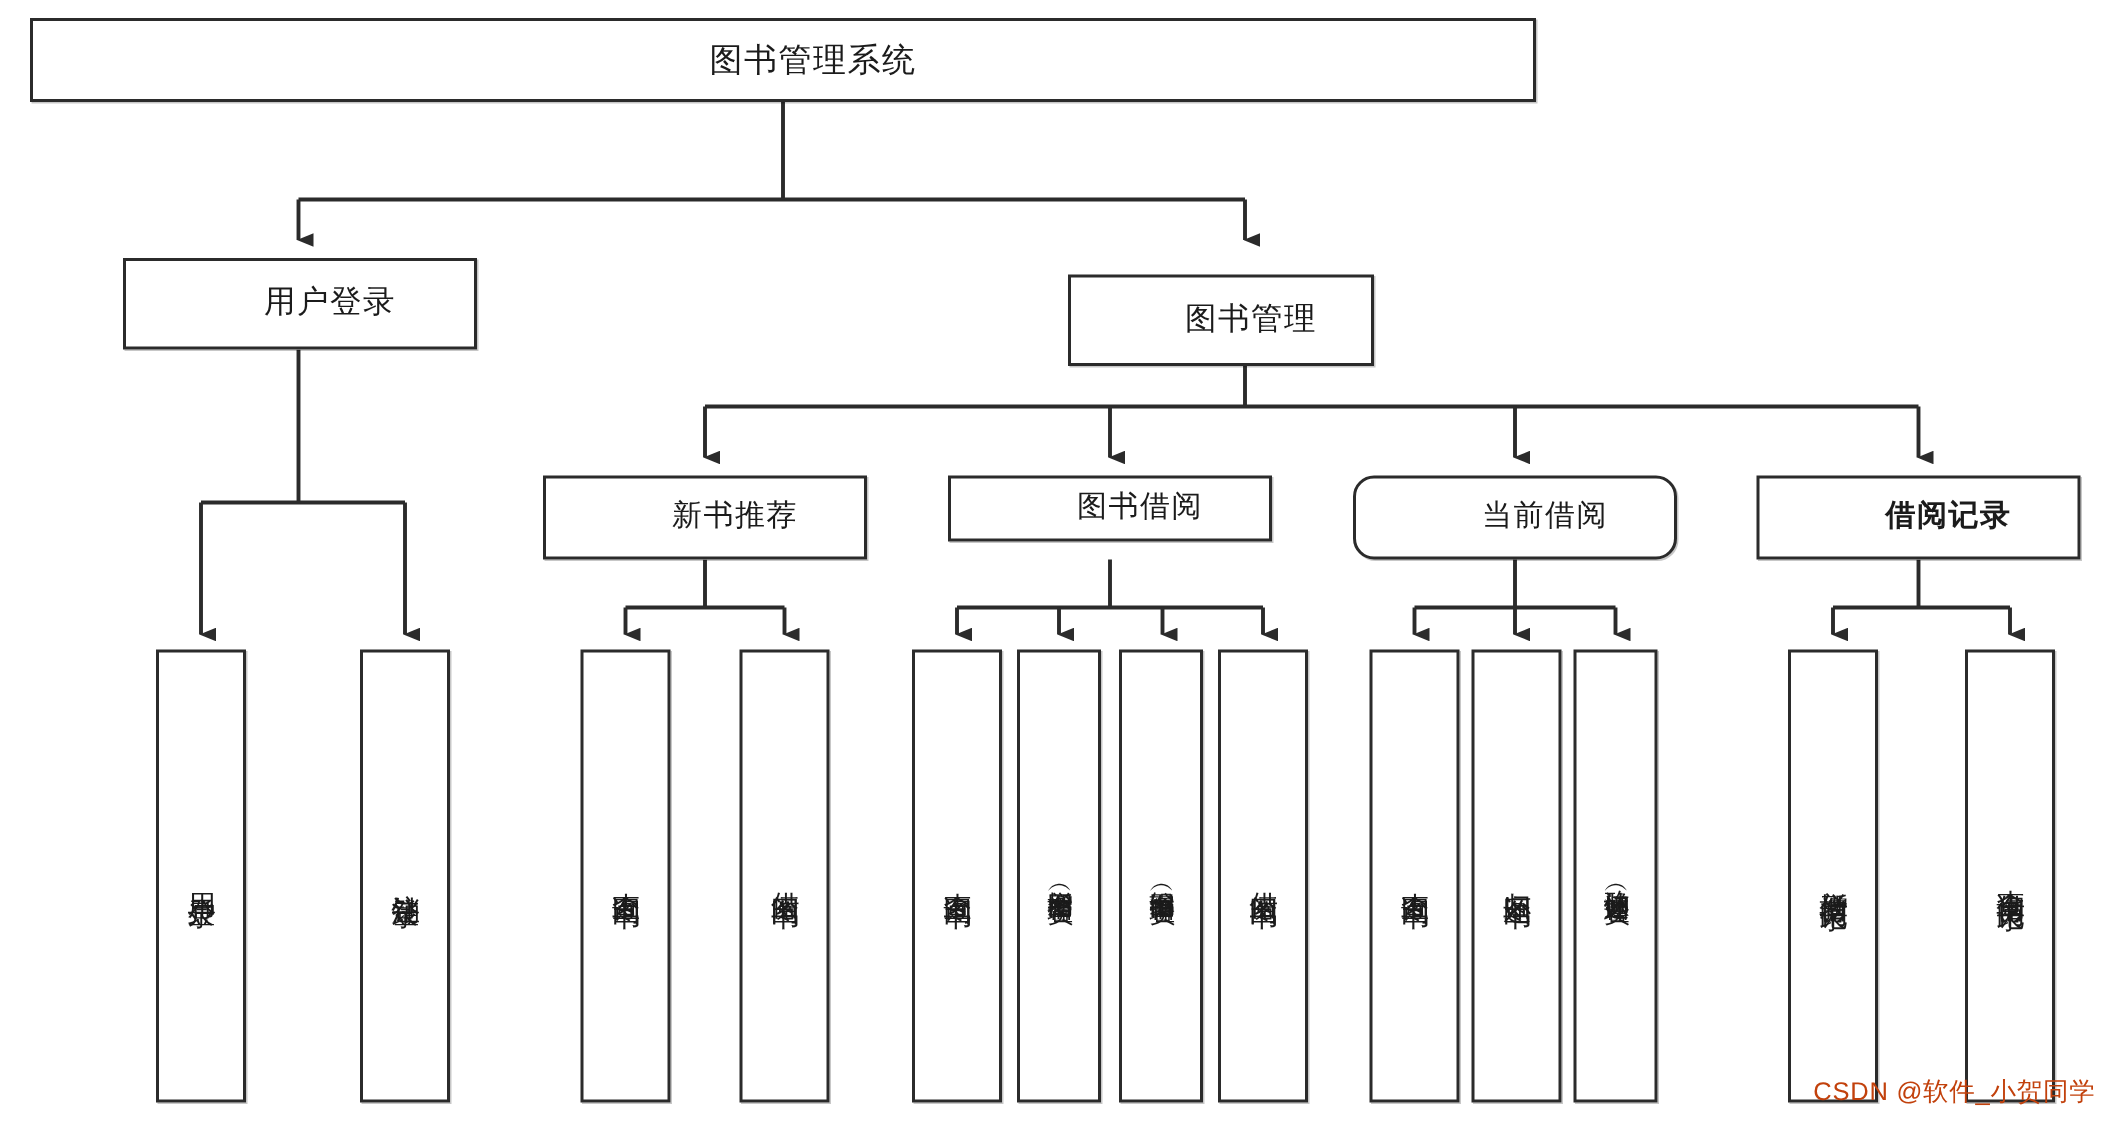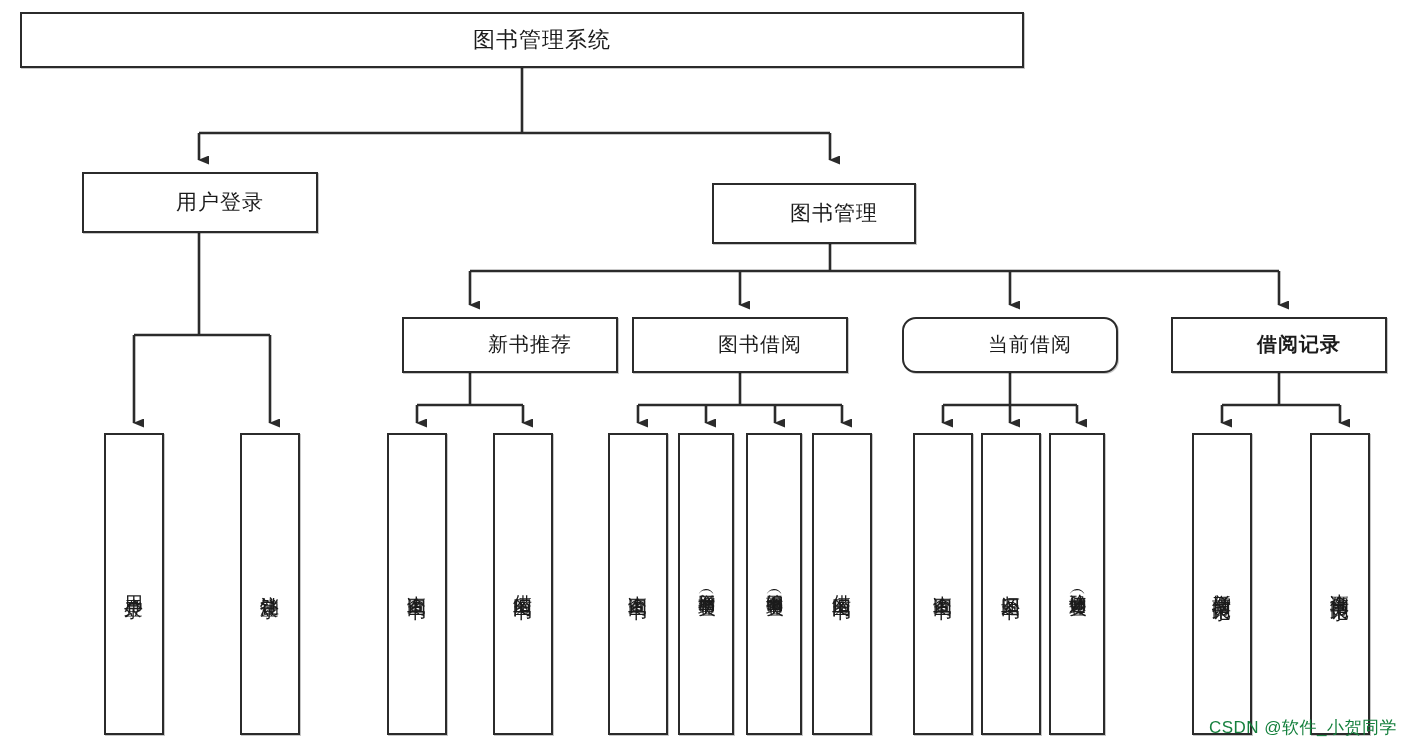--- a/index.html
+++ b/index.html
@@ -67,21 +67,21 @@
   }
   .node.v.narrow .label {
     font-size: 17px;
     letter-spacing: 1px;
   }
   #watermark {
     position: absolute;
     right: 8px;
     bottom: 8px;
     font-size: 17px;
-    color: #15803d;
+    color: #c2410c;
     letter-spacing: 0.5px;
     white-space: nowrap;
   }
 </style>
 </head>
 <body>
 
 <div id="canvas">
 
   <svg id="wires" viewBox="0 0 1405 747">
@@ -138,24 +138,24 @@
     <span class="label">图书管理系统</span>
   </div>
 
   <div class="node h" style="left:82px; top:172px; width:236px; height:61px;">
     <span class="label">用户登录</span>
   </div>
   <div class="node h" style="left:712px; top:172px; width:204px; height:61px;margin-top:11px;">
     <span class="label">图书管理</span>
   </div>
 
-  <div class="node l3" style="left:362px; top:317px; width:216px; height:56px;margin-left:40px;">
+  <div class="node l3" style="left:362px; top:317px; width:216px; height:56px;">
     <span class="label">新书推荐</span>
   </div>
-  <div class="node l3" style="left:632px; top:317px; width:216px; height:56px;">
+  <div class="node l3" style="left:632px; top:317px; width:216px; height:44px;">
     <span class="label">图书借阅</span>
   </div>
   <div class="node l3" style="left:902px; top:317px; width:216px; height:56px;border-radius:14px;">
     <span class="label">当前借阅</span>
   </div>
   <div class="node l3" style="left:1171px; top:317px; width:216px; height:56px;font-weight:bold;">
     <span class="label">借阅记录</span>
   </div>
 
   <div class="node v" style="left:104px; top:433px; width:60px; height:302px;">

